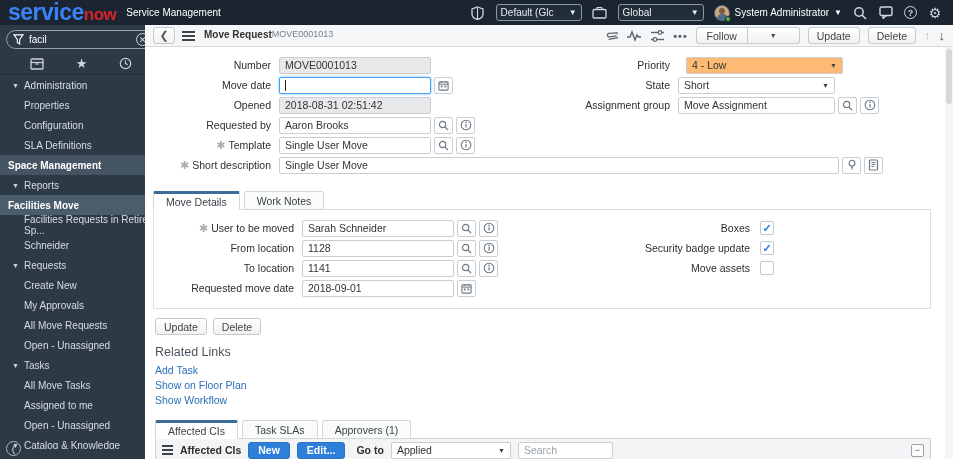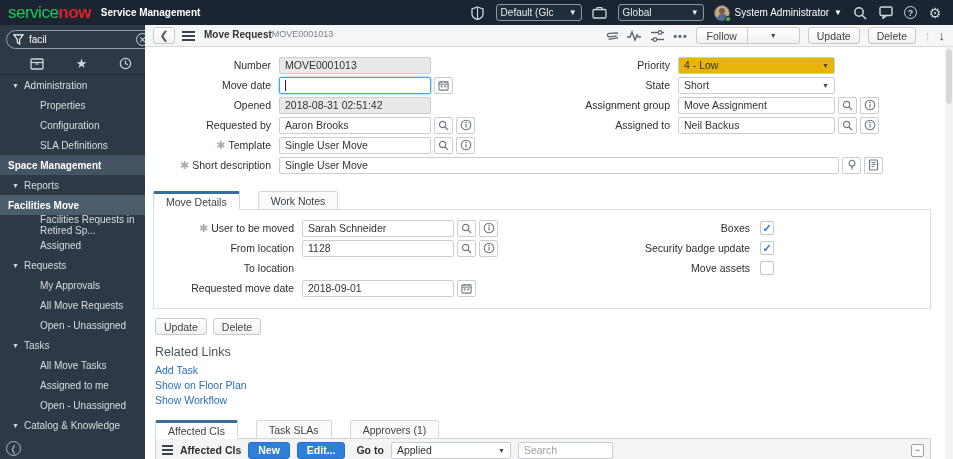--- a/index.html
+++ b/index.html
@@ -3,23 +3,23 @@
 <meta charset="utf-8">
 <style>
   * { margin:0; padding:0; box-sizing:border-box; }
   html,body { width:953px; height:459px; overflow:hidden; }
   body { font-family:"Liberation Sans", sans-serif; font-size:11px; color:#333; background:#fff; }
   #app { position:relative; width:953px; height:459px; overflow:hidden; }
 
   
   .topbar { position:absolute; top:0; left:0; right:0; height:25px; background:#1b2531; display:flex; align-items:center; }
   .logo { display:flex; align-items:baseline; margin-left:8px; }
-  .logo .svc { color:#22c55e; font-weight:normal; font-size:17px; letter-spacing:-0.5px; }
+  .logo .svc { color:#3b82f6; font-weight:bold; font-size:23px; letter-spacing:-0.5px; }
   .logo .now { color:#d8232a; font-weight:bold; font-size:17px; letter-spacing:-0.5px; }
-  .product-name { color:#fff; font-size:10px; font-weight:bold; margin-left:10px; }
+  .product-name { color:#fff; font-size:10px; font-weight:normal; margin-left:10px; }
   .topbar-right { margin-left:auto; display:flex; align-items:center; gap:10px; padding-right:10px; }
   .top-select { background:#222d3a; color:#e8ecef; border:1px solid #8f98a0; border-radius:3px; font-size:10px; height:17px; padding:0 4px; display:flex; align-items:center; gap:10px; min-width:86px; justify-content:space-between; cursor:pointer; }
   .top-select .caret { font-size:8px; color:#e8ecef; }
   .top-ico { width:16px; height:16px; display:flex; align-items:center; justify-content:center; color:#cfd6dc; cursor:pointer; }
   .avatar { width:16px; height:16px; border-radius:50%; background:#c9a886; position:relative; overflow:visible; border:1px solid #5b6671; }
   .avatar .head { position:absolute; top:2px; left:4.5px; width:6px; height:6px; border-radius:50%; background:#7d5b41; }
   .avatar .body { position:absolute; bottom:0; left:2px; width:11px; height:6px; border-radius:5px 5px 0 0; background:#51698a; }
   .avatar .status { position:absolute; right:-2px; bottom:-2px; width:6px; height:6px; border-radius:50%; background:#4bb543; border:1px solid #1b2531; }
   .user-name { color:#fff; font-size:10px; display:flex; align-items:center; gap:5px; cursor:pointer; }
   .user-name .caret { font-size:8px; }
@@ -27,21 +27,21 @@
   .gear-glyph { font-size:14px; line-height:1; }
 
   
   .sidebar { position:absolute; top:25px; left:0; width:162px; bottom:0; background:#2d3a46; overflow:hidden; }
   .filter-pill { margin:5px 6px 4px 6px; height:19px; border:1px solid #97a0a8; border-radius:10px; display:flex; align-items:center; padding:0 6px; gap:5px; background:transparent; }
   .filter-pill .ftext { color:#fff; font-size:10px; flex:1; }
   .clear-btn { width:13px; height:13px; border:1.2px solid #cfd6dc; border-radius:50%; color:#cfd6dc; font-size:9px; display:flex; align-items:center; justify-content:center; cursor:pointer; }
   .nav-icons { display:flex; justify-content:space-around; align-items:center; height:22px; padding:0 14px; border-bottom:1px solid #232e38; }
   .nav-icons .ni { color:#cfd5da; cursor:pointer; display:flex; align-items:center; }
   .nav-tree { position:relative; height:calc(100% - 60px); overflow:hidden; }
-  .nav-item { height:20px; display:flex; align-items:center; color:#d7dde2; font-size:10px; cursor:pointer; padding-left:40px; }
+  .nav-item { height:20px; display:flex; align-items:center; color:#d7dde2; font-size:10px; cursor:pointer; padding-left:24px; }
   .nav-item.group { padding-left:12px; gap:5px; }
   .nav-item.group .tri { font-size:7px; color:#cfd5da; }
   .nav-item.app { background:#445462; color:#fff; font-weight:bold; padding-left:8px; }
   .nav-item.app.current { background:#4b5c6b; }
   .side-scroll { position:absolute; top:60px; right:1px; width:7px; bottom:14px; background:#39444f; }
   .side-thumb { position:absolute; top:20px; left:0; width:7px; height:90px; background:#6e7a85; border-radius:3px; }
   .side-scroll-btn { position:absolute; right:1px; bottom:0; width:10px; height:12px; background:#e8eaec; color:#555; font-size:7px; display:flex; align-items:center; justify-content:center; cursor:pointer; }
   .collapse-nav { position:absolute; left:6px; bottom:3px; width:15px; height:15px; border:1.4px solid #aeb6bd; border-radius:50%; color:#aeb6bd; display:flex; align-items:center; justify-content:center; font-size:9px; cursor:pointer; }
 
   
@@ -80,21 +80,21 @@
   .inp.focused { border:1px solid #45a1f5; box-shadow:0 0 3px rgba(69,161,245,.75); }
   .caret-line { width:1px; height:11px; background:#222; }
   .sq-btn { width:19px; height:17px; border:1px solid #c9ced3; border-radius:2px; background:#fff; display:flex; align-items:center; justify-content:center; color:#6e7b85; cursor:pointer; flex-shrink:0; }
   .sel { height:17px; border:1px solid #c9ced3; border-radius:2px; background:#fff; font-size:10.5px; color:#333; padding:0 5px; display:flex; align-items:center; justify-content:space-between; cursor:pointer; }
   .sel .caret { font-size:7px; color:#444; }
   .wide-row { display:flex; align-items:center; height:20px; }
   .inp.w-desc { width:560px; }
 
   
   .tabs-strip { display:flex; margin:16px 0 0 4px; position:relative; z-index:2; }
-  .tab { border:1px solid #d4d7d9; background:#fafbfb; padding:0 12px; height:19px; display:flex; align-items:center; font-size:10.5px; color:#3c434a; cursor:pointer; margin-right:18px; border-radius:2px 2px 0 0; }
+  .tab { border:1px solid #d4d7d9; background:#fafbfb; padding:0 12px; height:19px; display:flex; align-items:center; font-size:10.5px; color:#3c434a; cursor:pointer; margin-right:4px; border-radius:2px 2px 0 0; }
   .tab.active { background:#fff; border-top:3px solid #3a6d99; border-bottom:1px solid #fff; font-weight:normal; }
   .panel { border:1px solid #dcdfe1; margin:-1px 10px 0 4px; padding:8px 0 10px 0; background:#fff; }
   .chk-label { width:215px; text-align:right; padding-right:10px; font-size:10.5px; color:#2e2e2e; }
   .checkbox { width:14px; height:14px; border:1px solid #c2c8cd; border-radius:2px; background:#fff; display:flex; align-items:center; justify-content:center; color:#2d7fd9; font-size:11px; font-weight:bold; cursor:pointer; }
 
   .footer-btns { display:flex; gap:6px; margin:9px 0 0 6px; }
   .related { margin:10px 0 0 6px; }
   .related .rl-title { font-size:12.5px; color:#4a545e; margin-bottom:4px; }
   .rlink { font-size:10.5px; color:#2a71b8; line-height:15px; cursor:pointer; display:block; width:max-content; }
 
@@ -218,25 +218,28 @@
           <span class="tri">▼</span>
           <span>Reports</span>
         </div>
       <div class="nav-item app current">
           <span>Facilities Move</span>
         </div>
       <div class="nav-item">
           <span>Facilities Requests in Retired Sp...</span>
         </div>
       <div class="nav-item">
-          <span>Assigned</span>
+          <span>Schneider</span>
         </div>
       <div class="nav-item group">
           <span class="tri">▼</span>
           <span>Requests</span>
+        </div>
+      <div class="nav-item">
+          <span>Create New</span>
         </div>
       <div class="nav-item">
           <span>My Approvals</span>
         </div>
       <div class="nav-item">
           <span>All Move Requests</span>
         </div>
       <div class="nav-item">
           <span>Open - Unassigned</span>
         </div>
@@ -380,58 +383,39 @@
                   </svg>
                 </span>
             </div>
           </div>
         </div>
 
         <div>
           <div class="frow">
             <span class="flabel">Priority</span>
             <div class="fwrap">
-                <div class="sel w-right inp" style="background:#eab308;">
+                <div class="sel w-right inp" style="background:#fdba74;margin-left:8px;">
                   <span>4 - Low</span>
                   <span class="caret">▼</span>
                 </div>
               </div>
           </div>
           <div class="frow">
             <span class="flabel">State</span>
             <div class="fwrap">
                 <div class="sel w-right inp" style="background:#fff;">
                   <span>Short</span>
                   <span class="caret">▼</span>
                 </div>
               </div>
           </div>
           <div class="frow">
             <span class="flabel">Assignment group</span>
             <div class="fwrap">
               <div class="inp w-right">Move Assignment</div>
-              <span class="sq-btn">
-                  <svg width="11" height="11" viewBox="0 0 12 12">
-                    <circle cx="5" cy="5" r="3.4" fill="none" stroke="#6e7b85" stroke-width="1.3"></circle>
-                    <line x1="7.6" y1="7.6" x2="11" y2="11" stroke="#6e7b85" stroke-width="1.4"></line>
-                  </svg>
-                </span>
-              <span class="sq-btn">
-                  <svg width="12" height="12" viewBox="0 0 12 12">
-                    <circle cx="6" cy="6" r="4.8" fill="none" stroke="#6e7b85" stroke-width="1.1"></circle>
-                    <line x1="6" y1="5" x2="6" y2="8.6" stroke="#6e7b85" stroke-width="1.2"></line>
-                    <circle cx="6" cy="3.4" r="0.8" fill="#6e7b85"></circle>
-                  </svg>
-                </span>
-            </div>
-          </div>
-          <div class="frow">
-            <span class="flabel">Assigned to</span>
-            <div class="fwrap">
-              <div class="inp w-right">Neil Backus</div>
               <span class="sq-btn">
                   <svg width="11" height="11" viewBox="0 0 12 12">
                     <circle cx="5" cy="5" r="3.4" fill="none" stroke="#6e7b85" stroke-width="1.3"></circle>
                     <line x1="7.6" y1="7.6" x2="11" y2="11" stroke="#6e7b85" stroke-width="1.4"></line>
                   </svg>
                 </span>
               <span class="sq-btn">
                   <svg width="12" height="12" viewBox="0 0 12 12">
                     <circle cx="6" cy="6" r="4.8" fill="none" stroke="#6e7b85" stroke-width="1.1"></circle>
                     <line x1="6" y1="5" x2="6" y2="8.6" stroke="#6e7b85" stroke-width="1.2"></line>
@@ -505,20 +489,36 @@
                     <svg width="12" height="12" viewBox="0 0 12 12">
                       <circle cx="6" cy="6" r="4.8" fill="none" stroke="#6e7b85" stroke-width="1.1"></circle>
                       <line x1="6" y1="5" x2="6" y2="8.6" stroke="#6e7b85" stroke-width="1.2"></line>
                       <circle cx="6" cy="3.4" r="0.8" fill="#6e7b85"></circle>
                     </svg>
                   </span>
               </div>
             </div>
             <div class="frow">
               <span class="flabel" style="width:148px;">To location</span>
+              <div class="fwrap">
+                <div class="inp w-main">1141</div>
+                <span class="sq-btn">
+                    <svg width="11" height="11" viewBox="0 0 12 12">
+                      <circle cx="5" cy="5" r="3.4" fill="none" stroke="#6e7b85" stroke-width="1.3"></circle>
+                      <line x1="7.6" y1="7.6" x2="11" y2="11" stroke="#6e7b85" stroke-width="1.4"></line>
+                    </svg>
+                  </span>
+                <span class="sq-btn">
+                    <svg width="12" height="12" viewBox="0 0 12 12">
+                      <circle cx="6" cy="6" r="4.8" fill="none" stroke="#6e7b85" stroke-width="1.1"></circle>
+                      <line x1="6" y1="5" x2="6" y2="8.6" stroke="#6e7b85" stroke-width="1.2"></line>
+                      <circle cx="6" cy="3.4" r="0.8" fill="#6e7b85"></circle>
+                    </svg>
+                  </span>
+              </div>
             </div>
             <div class="frow">
               <span class="flabel" style="width:148px;">Requested move date</span>
               <div class="fwrap">
                 <div class="inp w-main">2018-09-01</div>
                 <span class="sq-btn">
                   <svg width="11" height="11" viewBox="0 0 12 12">
                       <rect x="1" y="2" width="10" height="9" rx="1" fill="none" stroke="#6e7b85" stroke-width="1.2"></rect>
                       <line x1="1" y1="4.5" x2="11" y2="4.5" stroke="#6e7b85" stroke-width="1.1"></line>
                       <line x1="3.5" y1="1" x2="3.5" y2="3" stroke="#6e7b85" stroke-width="1.1"></line>

